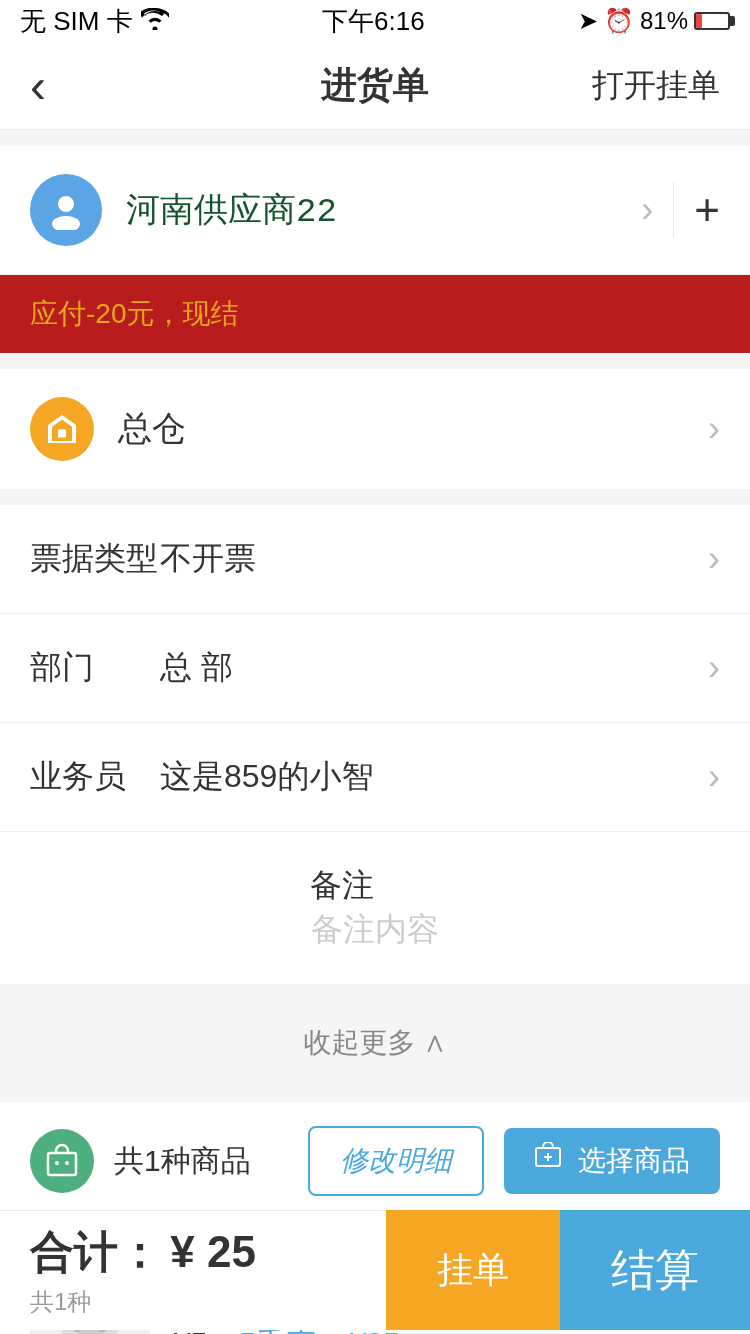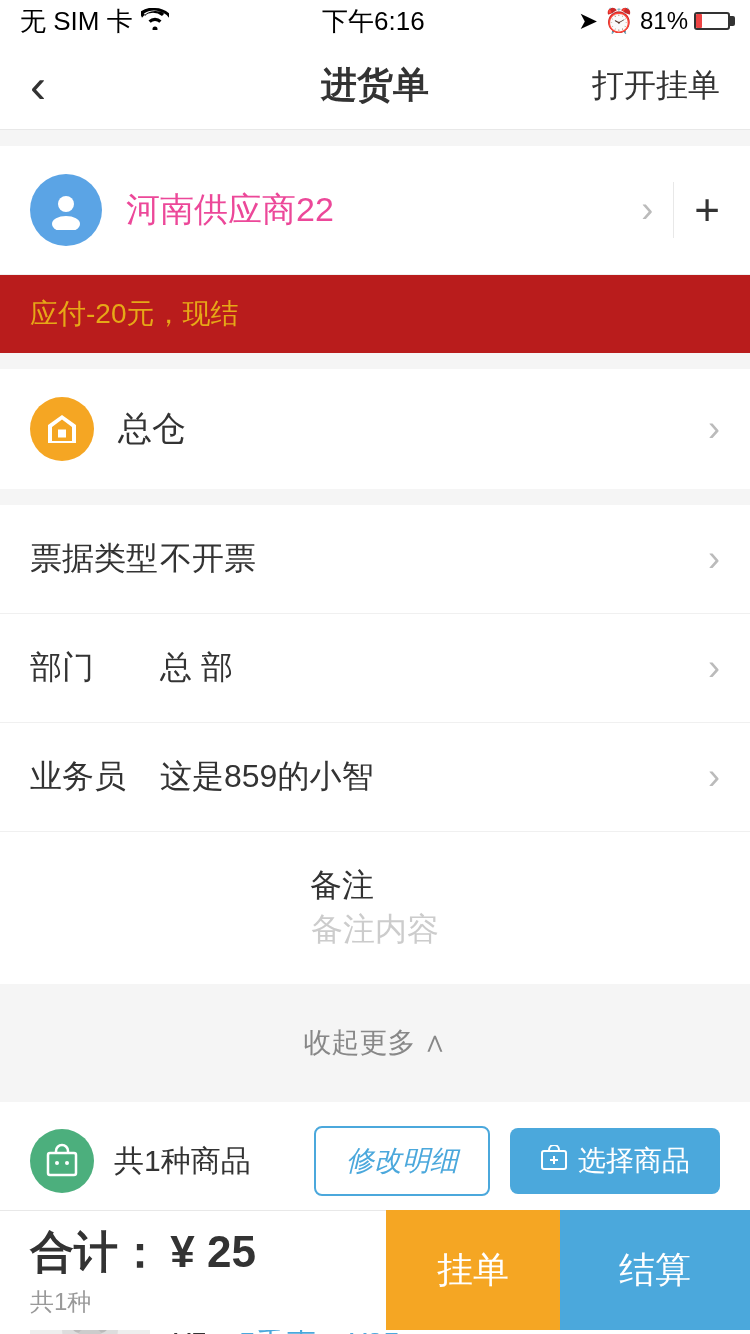--- a/index.html
+++ b/index.html
@@ -79,21 +79,22 @@
       display: flex;
       align-items: center;
       justify-content: center;
       margin-right: 24px;
       flex-shrink: 0;
     }
     .supplier-avatar svg { width: 40px; height: 40px; fill: white; }
     .supplier-name {
       flex: 1;
       font-size: 34px;
-      color: #ec4899;
+      color: #14532d;
+      font-family: Liberation Mono, monospace;
     }
     .chevron-icon { color: #bbb; font-size: 36px; }
     .divider-v { width: 1px; background: #e8e8e8; height: 56px; margin: 0 20px; }
     .plus-icon { font-size: 44px; color: #333; }
 
     
     .notice-bar {
       background: #b91c1c;
       padding: 20px 30px;
       font-size: 28px;
@@ -190,22 +191,22 @@
     }
     .btn-blue {
       background: #4BA8DC;
       color: #fff;
       border: none;
       border-radius: 8px;
       padding: 14px 30px;
       font-size: 28px;
       cursor: pointer;
       display: flex;
-      align-items: flex-end;
-      gap: 10px;
+      align-items: flex-start;
+      gap: 16px;
     }
 
     
     .product-item {
       background: #fff;
       margin-top: 2px;
       padding: 30px;
       display: flex;
       align-items: flex-start;
       gap: 24px;
@@ -277,21 +278,21 @@
       cursor: pointer;
     }
     .footer-btn-settle {
       background: #4BA8DC;
       color: #fff;
       height: 100%;
       width: 190px;
       display: flex;
       align-items: center;
       justify-content: center;
-      font-size: 36px;
+      font-size: 44px;
       cursor: pointer;
     }
   </style>
 </head>
 <body>
 
 <div class="status-bar">
   <div class="status-left">
     <span>无 SIM 卡</span>
     <span>

